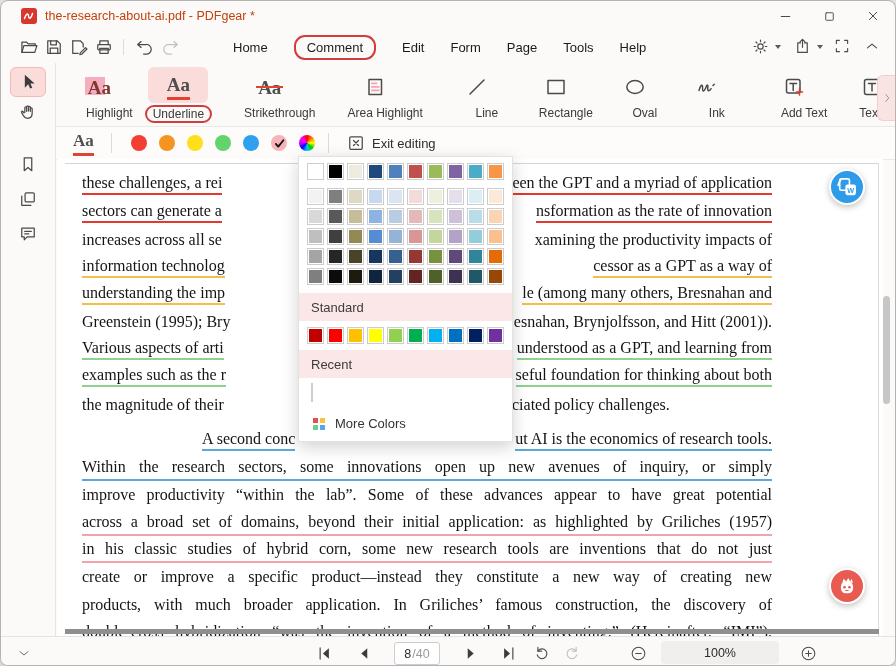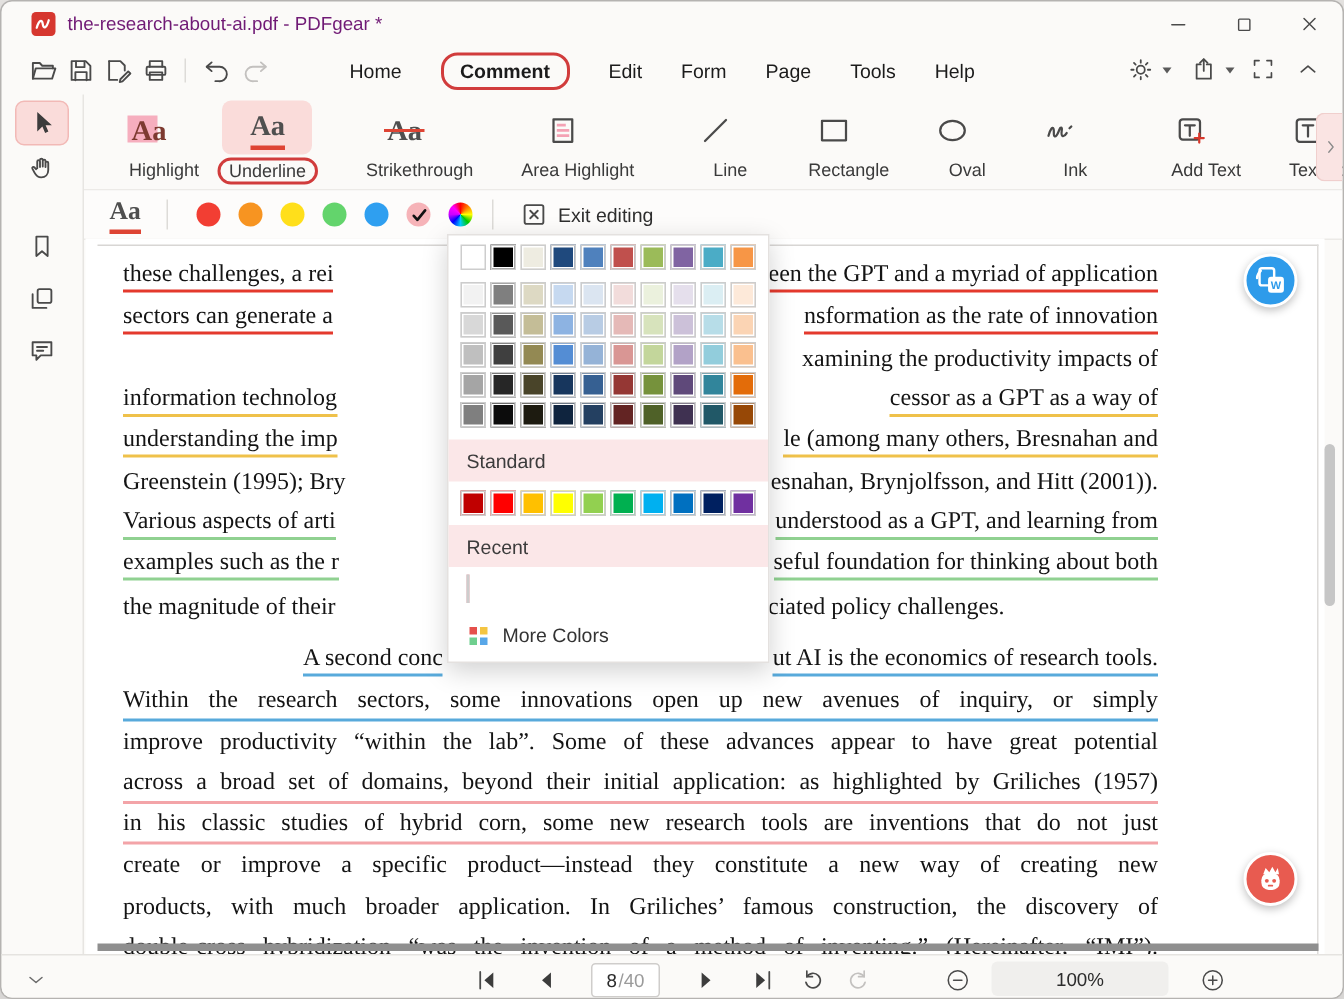--- a/index.html
+++ b/index.html
@@ -8,29 +8,29 @@
   .abs{position:absolute;}
   svg{display:block;}
   .ic svg{stroke:#4a4a4a;fill:none;stroke-width:1.5;stroke-linecap:round;stroke-linejoin:round;}
   .ic svg .f{fill:#3c3c3c;stroke:none;}
   .ic svg .red{stroke:#D8372B;}
   .ic svg .pinkf{fill:#F4A2B4;stroke:none;}
   .ic.dis svg{stroke:#c3c1bf;}
   
   #titlebar{left:0;top:0;right:0;height:30px;}
   #applogo{left:20px;top:7px;width:16px;height:16px;background:#D6372F;border-radius:3px;}
-  #apptitle{left:44px;top:8px;font-size:12.5px;color:#701a75;}
+  #apptitle{left:44px;top:8px;font-size:12.5px;color:#c2410c;}
   .winbtn{top:0;width:44px;height:30px;display:flex;align-items:center;justify-content:center;}
   
   #menubar{left:0;top:30px;right:0;height:32px;}
   .qicon{top:6px;width:20px;height:20px;}
   .vsep{width:1px;background:#dddbd8;}
   #menuitems{left:232px;top:0;height:32px;display:flex;align-items:center;gap:26px;}
   .mitem{font-size:13px;color:#1b1b1b;white-space:nowrap;}
-  .mitem.callout{border:2.5px solid #D13C3C;border-radius:11px;padding:3px 11px;font-weight:bold;}
+  .mitem.callout{border:2.5px solid #D13C3C;border-radius:11px;padding:3px 11px;}
   .mr{top:6px;width:20px;height:20px;}
   .caret{width:0;height:0;border-left:3.5px solid transparent;border-right:3.5px solid transparent;border-top:4.5px solid #5a5a5a;}
   
   #toolbar{left:55px;top:62px;right:0;height:64px;border-bottom:1px solid #ECEAE7;
            display:flex;align-items:center;gap:12px;padding-left:10px;box-sizing:border-box;}
   .tool{display:flex;flex-direction:column;align-items:center;}
   .ticon{height:36px;min-width:44px;display:flex;align-items:center;justify-content:center;border-radius:6px;padding:0 8px;}
   .tool.sel .ticon{background:#FADCDA;}
   .tlabel{font-size:12px;color:#3a3a3a;margin-top:1px;white-space:nowrap;display:flex;align-items:center;gap:4px;padding-left:20px;}
   .tlabel.callout{border:2.5px solid #D13C3C;border-radius:11px;padding:0 6px;margin-top:2px;}
@@ -385,20 +385,21 @@
       <div id="para1">
           <div class="dline">
             <span class="lft" style="border-bottom: 2px solid rgb(228, 57, 45);">these challenges, a rei</span>
             <span class="rgt" style="border-bottom: 2px solid rgb(228, 57, 45);">een the GPT and a myriad of application</span>
           </div>
           <div class="dline">
             <span class="lft" style="border-bottom: 2px solid rgb(228, 57, 45);">sectors can generate a</span>
             <span class="rgt" style="border-bottom: 2px solid rgb(228, 57, 45);">nsformation as the rate of innovation</span>
           </div>
           <div class="dline">
+            <span class="lft">increases across all se</span>
             <span class="rgt">xamining the productivity impacts of</span>
           </div>
           <div class="dline">
             <span class="lft" style="border-bottom: 2px solid rgb(239, 193, 74);">information technolog</span>
             <span class="rgt" style="border-bottom: 2px solid rgb(239, 193, 74);">cessor as a GPT as a way of</span>
           </div>
           <div class="dline">
             <span class="lft" style="border-bottom: 2px solid rgb(239, 193, 74);">understanding the imp</span>
             <span class="rgt" style="border-bottom: 2px solid rgb(239, 193, 74);">le (among many others, Bresnahan and</span>
           </div>

